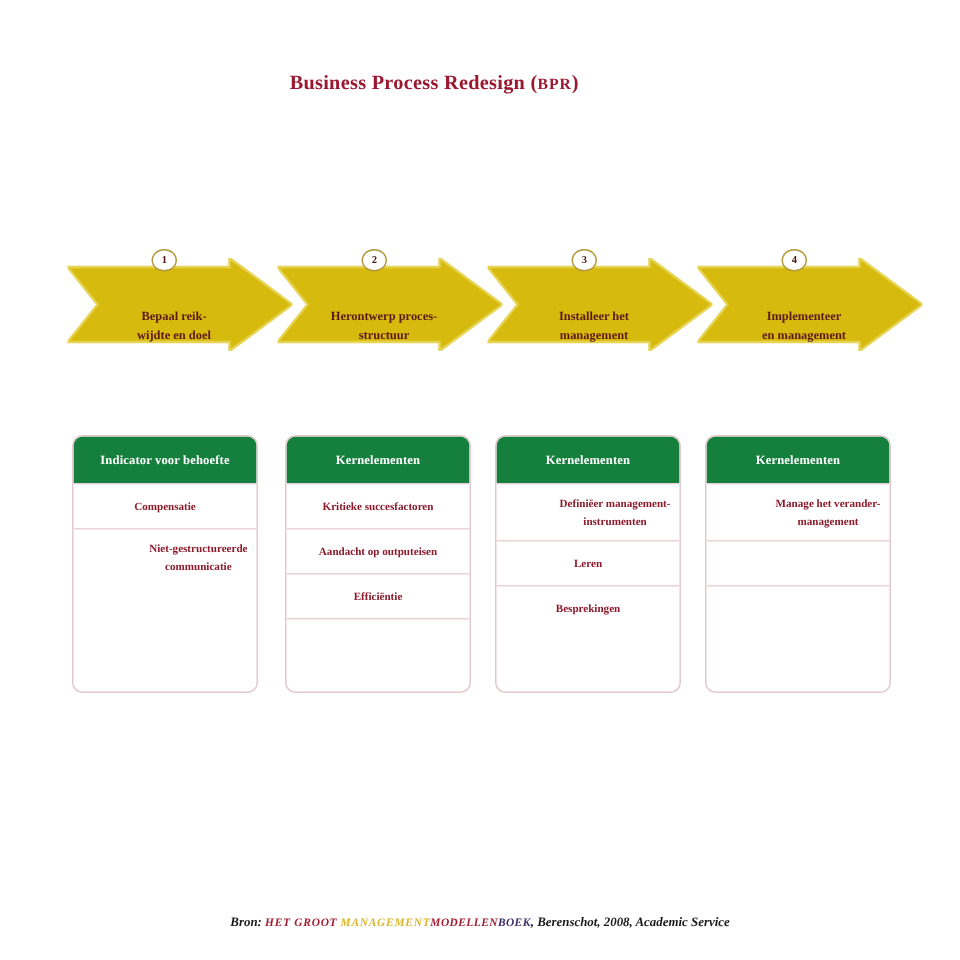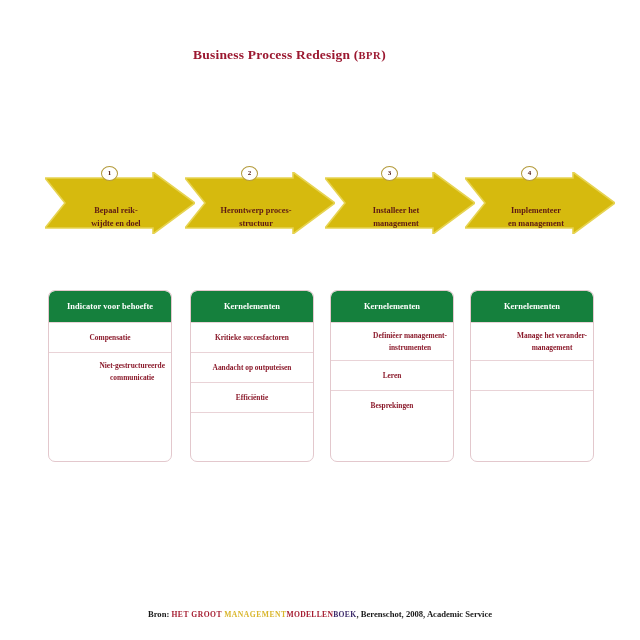--- a/index.html
+++ b/index.html
@@ -144,20 +144,21 @@
   
   .footer {
     position: absolute;
     top: 609px;
     left: 0;
     width: 640px;
     text-align: center;
     font-size: 8.6px;
     font-weight: bold;
     color: #1a1a1a;
+    font-style: italic;
   }
   .footer .bron { color: #1a1a1a; }
   .footer .seg-het { color: #a51c30; font-size: 7.6px; letter-spacing: 0.5px; }
   .footer .seg-mgmt { color: #d9b62c; font-size: 7.6px; letter-spacing: 0.5px; }
   .footer .seg-mod { color: #a51c30; font-size: 7.6px; letter-spacing: 0.3px; }
   .footer .seg-boek { color: #3c2a6b; font-size: 7.6px; letter-spacing: 0.3px; }
   .footer .tail { color: #1a1a1a; }
 </style>
 </head>
 <body>

